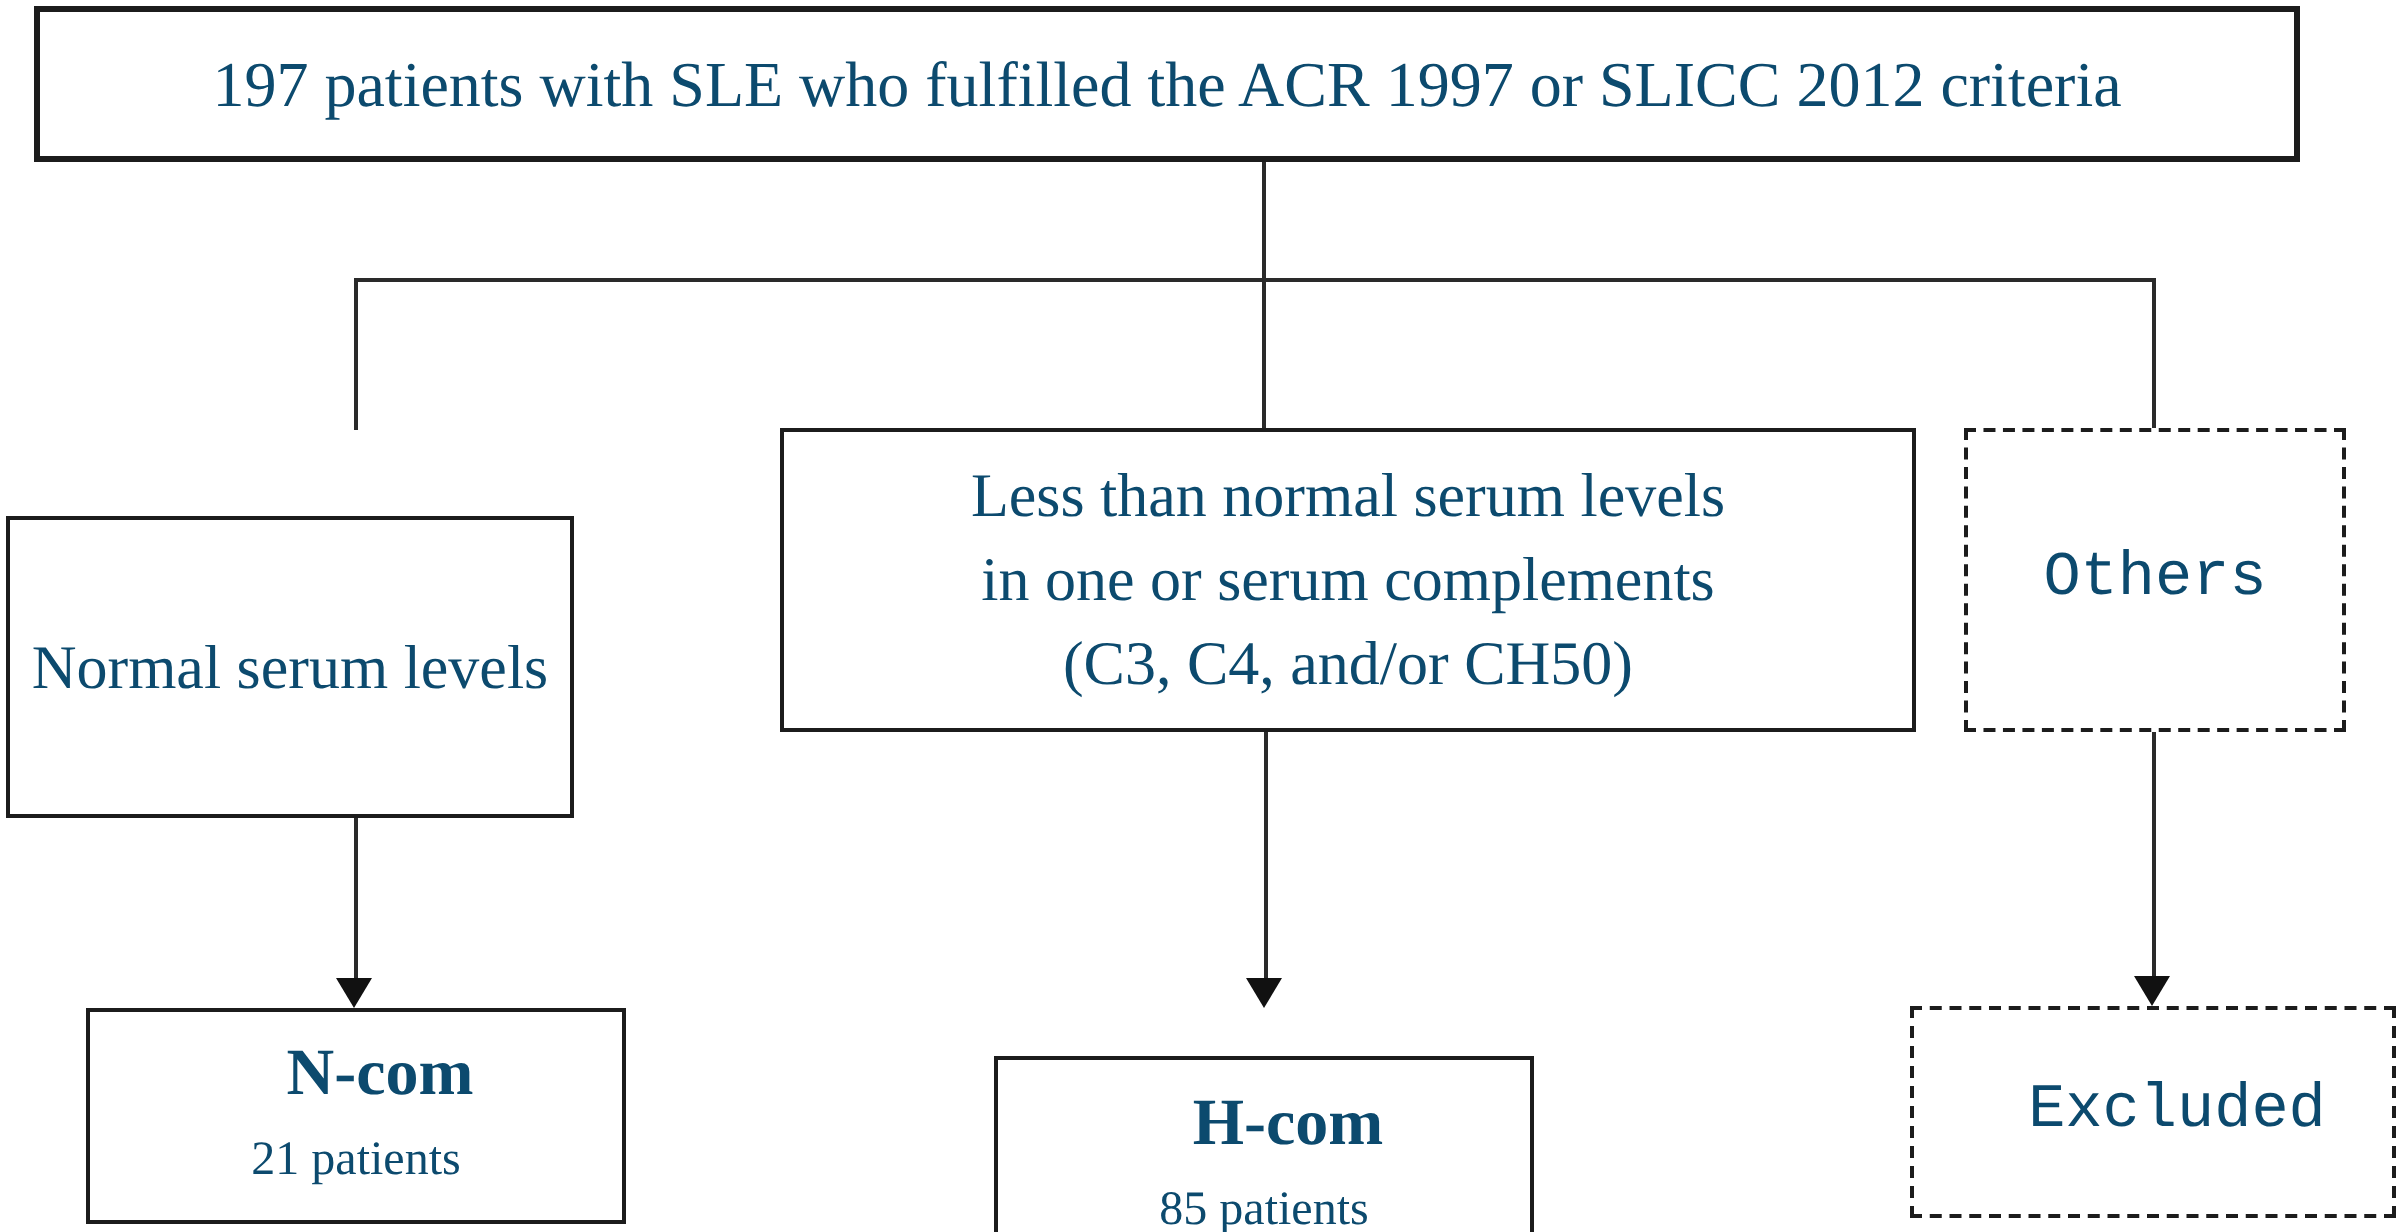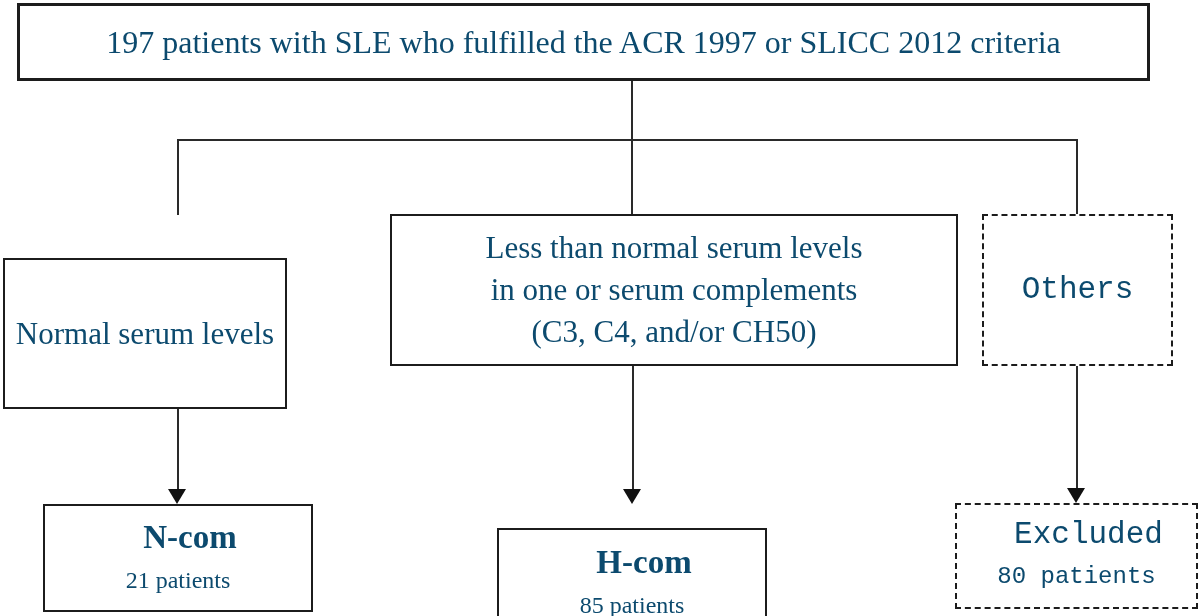--- a/index.html
+++ b/index.html
@@ -119,16 +119,15 @@
     <div class="outcome-count">21 patients</div>
   </div>
 
   <div class="box solid-border box-hcom">
     <div class="outcome-title">H-com</div>
     <div class="outcome-count">85 patients</div>
   </div>
 
   <div class="box dashed-border box-excl">
     <div class="outcome-title regular">Excluded</div>
-    <div class="outcome-count">80 patients</div>
   </div>
 
 </div>
 
 </body></html>

